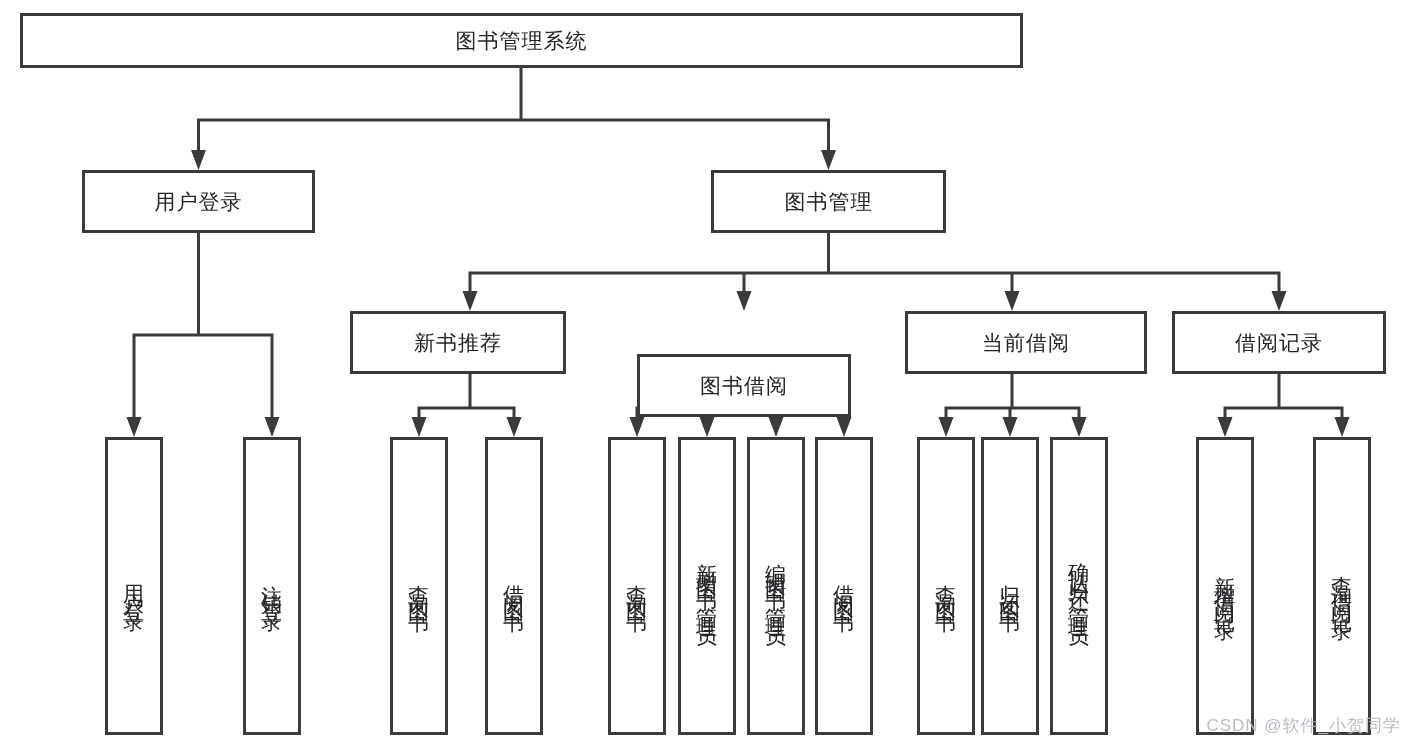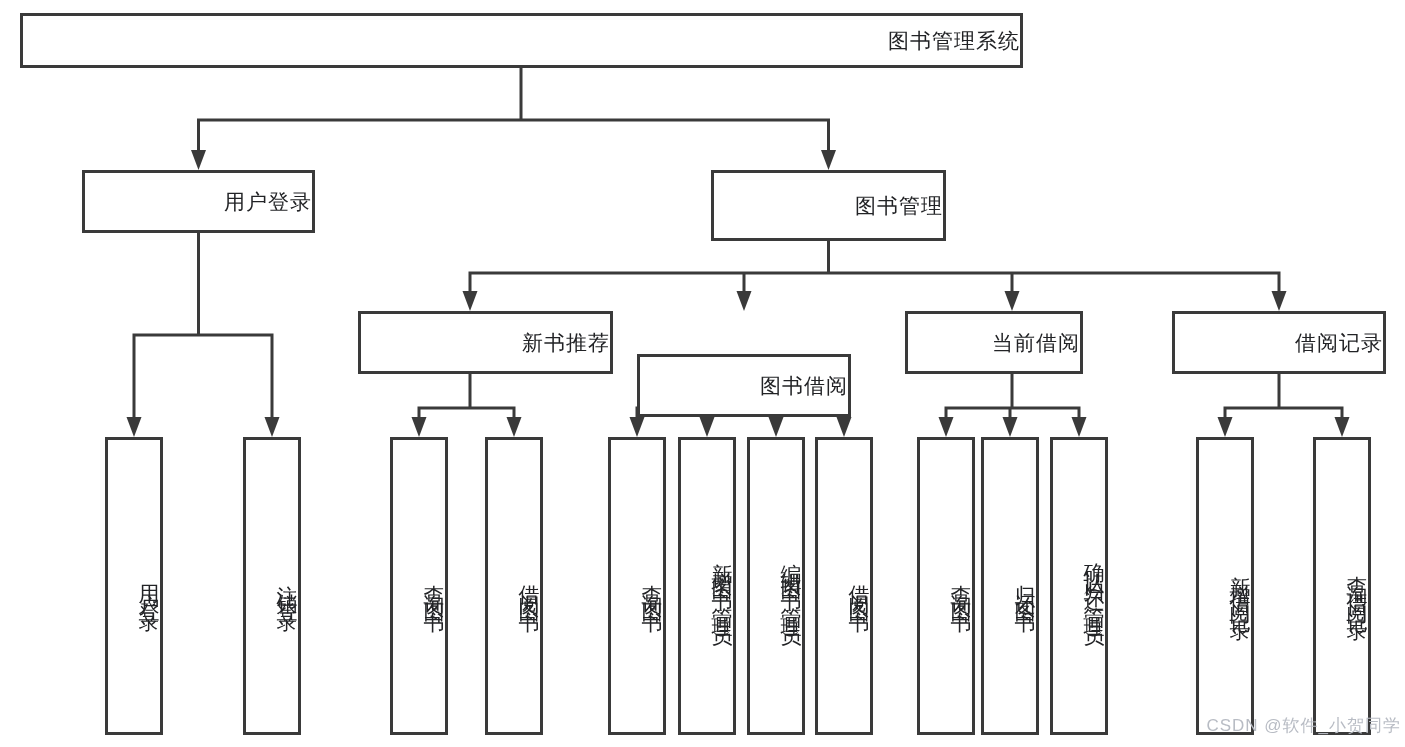--- a/index.html
+++ b/index.html
@@ -21,21 +21,21 @@
     top: 0;
     z-index: 0;
   }
   .node {
     position: absolute;
     box-sizing: border-box;
     border: 3px solid #3a3a3a;
     background: #ffffff;
     display: flex;
     align-items: center;
-    justify-content: flex-end;
+    justify-content: center;
     z-index: 1;
   }
   .node .lbl {
     color: #222326;
     font-size: 21px;
     letter-spacing: 1px;
     white-space: nowrap;
   }
   .node.v .lbl {
     writing-mode: vertical-rl;
@@ -100,31 +100,31 @@
     </g>
   </svg>
 
   <div class="node" style="left:20px; top:13px; width:1003px; height:55px;">
     <span class="lbl">图书管理系统</span>
   </div>
 
   <div class="node" style="left:82px; top:170px; width:233px; height:63px;">
     <span class="lbl">用户登录</span>
   </div>
-  <div class="node" style="left:711px; top:170px; width:235px; height:71px;">
+  <div class="node" style="left:711px; top:170px; width:235px; height:63px;">
     <span class="lbl">图书管理</span>
   </div>
 
-  <div class="node" style="left:358px; top:311px; width:255px; height:63px;">
+  <div class="node" style="left:350px; top:311px; width:216px; height:63px;">
     <span class="lbl">新书推荐</span>
   </div>
   <div class="node" style="left:637px; top:311px; width:214px; height:63px;margin-top:43px;">
     <span class="lbl">图书借阅</span>
   </div>
-  <div class="node" style="left:905px; top:311px; width:178px; height:63px;">
+  <div class="node" style="left:905px; top:311px; width:242px; height:63px;">
     <span class="lbl">当前借阅</span>
   </div>
   <div class="node" style="left:1172px; top:311px; width:214px; height:63px;">
     <span class="lbl">借阅记录</span>
   </div>
 
   <div class="node v" style="left:105px; top:437px; width:58px; height:298px;">
     <span class="lbl">用户登录</span>
   </div>
   <div class="node v" style="left:243px; top:437px; width:58px; height:298px;">

